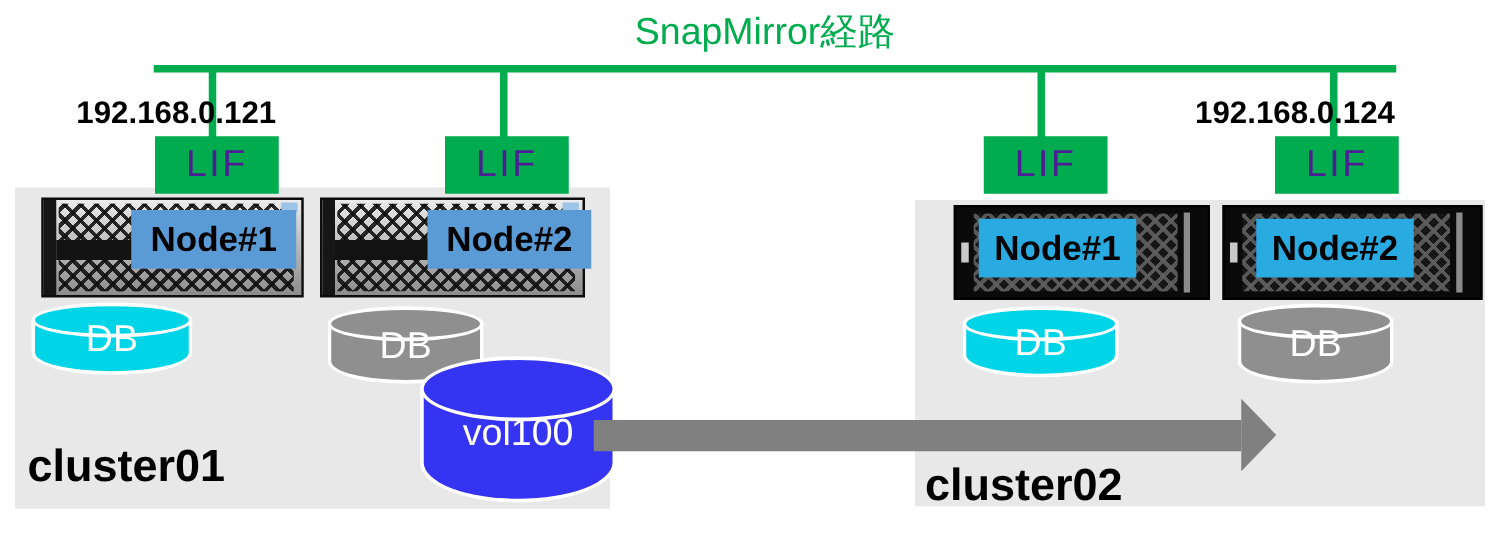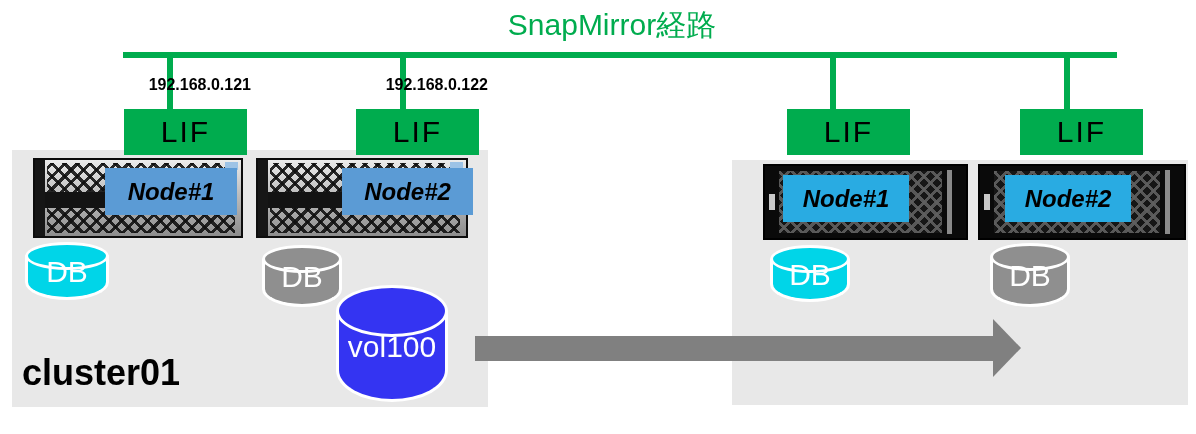--- a/index.html
+++ b/index.html
@@ -6,24 +6,24 @@
   body { font-family:"Liberation Sans","DejaVu Sans",sans-serif; }
   .stage { position:relative; width:1196px; height:434px; background:#fff; overflow:hidden; }
 
   
   .title { position:absolute; left:412px; top:5px; width:400px; text-align:center;
            font-size:30px; font-weight:normal; color:var(--green,#00AC4E); z-index:6; }
   .bus   { position:absolute; left:123px; top:52px; width:994px; height:6px;
            background:var(--green,#00AC4E); z-index:5; }
   .drop  { position:absolute; top:52px; width:6px; height:58px;
            background:var(--green,#00AC4E); z-index:5; }
-  .ip    { position:absolute; top:76px; width:220px; text-align:right;
-           font-size:16px; font-weight:bold; color:#000; z-index:6; white-space:nowrap; }
-  .lif   { position:absolute; top:109px; width:123px; height:46px;
-           background:var(--green,#00AC4E); color:#000000; font-size:30px; letter-spacing:2px;
+  .ip    { position:absolute; top:76px; width:220px; text-align:center;
+           font-size:25px; font-weight:bold; color:#000; z-index:6; white-space:nowrap; }
+  .lif   { position:absolute; top:109px; width:99px; height:46px;
+           background:var(--green,#00AC4E); color:#4c1d95; font-size:30px; letter-spacing:2px;
            display:flex; align-items:center; justify-content:center; z-index:6; }
 
   
   .cluster-box { position:absolute; background:var(--cluster-bg,#E8E8E8); }
   .cluster-name { position:absolute; font-size:36px; font-weight:bold; color:#000; z-index:4; }
 
   
   .hw { position:absolute; box-sizing:border-box; z-index:2; }
   .hw-silver { background:linear-gradient(180deg,#ececec,#bdbdbd 45%,#8d8d8d); border:2px solid #0d0d0d; }
   .hw-silver .hw-mesh { position:absolute; inset:3px 6px 3px 12px;
@@ -39,26 +39,26 @@
   .hw-black .hw-mesh { position:absolute; inset:5px 24px 5px 14px; background-color:#161616;
       background-image:
         repeating-linear-gradient(45deg, transparent 0 6px, rgba(95,95,95,.9) 6px 9px),
         repeating-linear-gradient(-45deg, transparent 0 6px, rgba(95,95,95,.9) 6px 9px); }
   .hw-black .hw-strip-right { position:absolute; right:14px; top:4px; bottom:4px; width:5px; background:#8a8a8a; }
   .hw-black .hw-tab { position:absolute; left:4px; top:50%; transform:translateY(-50%);
                       width:6px; height:16px; background:#c9c9c9; }
 
   
   .node-label { position:absolute; display:flex; align-items:center; justify-content:center;
-                font-size:24px; font-weight:bold; color:#000; z-index:3;font-style:italic; }
+                font-size:28px; font-weight:bold; color:#000; z-index:3; }
   .node-a { background:var(--node-blue-1,#5B9BD5); }
   .node-b { background:var(--node-blue-2,#29ABE2); }
 
   
-  .cyl { position:absolute; z-index:3; }
+  .cyl { position:absolute; z-index:3;padding-left:45px; }
   .cyl-top  { position:absolute; left:0; right:0; top:0; border-radius:50%;
               box-sizing:border-box; border:3px solid #fff; background:var(--c); z-index:2; }
   .cyl-body { position:absolute; left:0; right:0; bottom:0; box-sizing:border-box;
               border:3px solid #fff; border-top:none; background:var(--c); z-index:1; }
   .small .cyl-top  { height:28px; }
   .small .cyl-body { top:14px; border-radius:0 0 50% 50% / 0 0 18px 18px; }
   .large .cyl-top  { height:52px; }
   .large .cyl-body { top:26px; border-radius:0 0 50% 50% / 0 0 32px 32px; }
   .cyl-label { position:absolute; left:0; right:0; z-index:3; color:#fff; text-align:center; }
   .small .cyl-label { top:52%; transform:translateY(-50%); font-size:30px; }
@@ -142,29 +142,30 @@
   <div class="cyl small graycyl" style="left:990px; top:243px; width:80px; height:64px;">
     <div class="cyl-body"></div>
     <div class="cyl-top"></div>
     <div class="cyl-label">DB</div>
   </div>
 
   <div class="arrow-band"></div>
   <div class="arrow-head"></div>
 
   <div class="cluster-name" style="left:22px; top:352px;">cluster01</div>
+  <div class="cluster-name" style="left:740px; top:367px;">cluster02</div>
 
   <div class="title">SnapMirror経路</div>
   <div class="bus"></div>
   <div class="drop" style="left:167px;"></div>
   <div class="drop" style="left:400px;"></div>
   <div class="drop" style="left:830px;"></div>
   <div class="drop" style="left:1064px;"></div>
 
   <div class="ip" style="left:31px;">192.168.0.121</div>
-  <div class="ip" style="left:268px;">192.168.0.122</div>
+  <div class="ip" style="left:926px;">192.168.0.124</div>
 
   <div class="lif" style="left:124px;">LIF</div>
   <div class="lif" style="left:356px;">LIF</div>
   <div class="lif" style="left:787px;">LIF</div>
   <div class="lif" style="left:1020px;">LIF</div>
 
 </div>
 
 </body></html>

